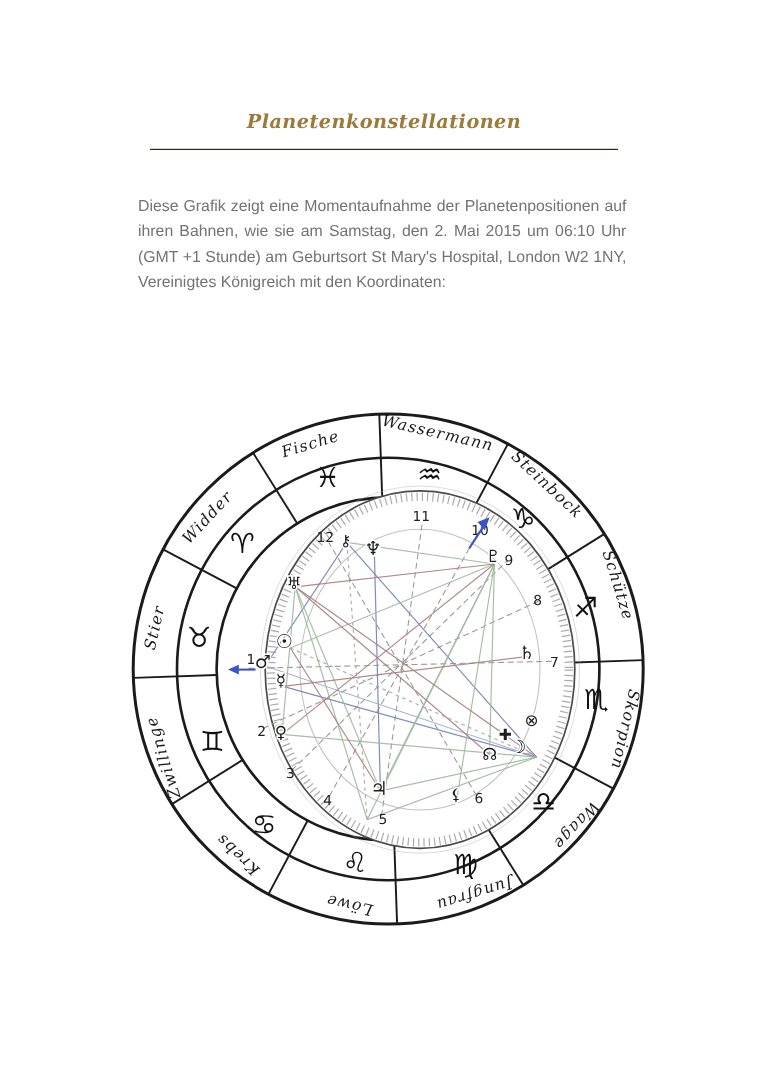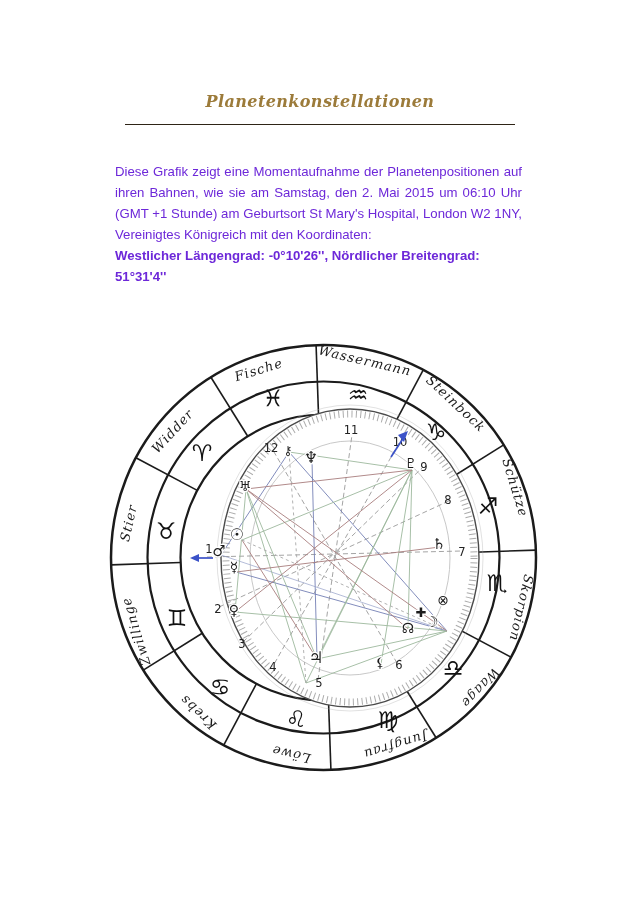--- a/index.html
+++ b/index.html
@@ -4,34 +4,33 @@
 <style>
   html,body{margin:0;padding:0;background:#ffffff;}
   .page{position:relative;width:640px;height:906px;background:#fff;overflow:hidden;
         font-family:"Liberation Sans",sans-serif;}
   .title{position:absolute;top:92px;left:0;width:640px;text-align:center;
          font-family:"DejaVu Serif","Liberation Serif",serif;font-style:italic;font-weight:bold;
          font-size:16px;letter-spacing:.4px;}
   .rule{position:absolute;top:124px;left:125px;width:390px;height:0;
         border-top:1.6px solid #2e2416;}
   .intro{position:absolute;top:161px;left:115px;width:407px;
-         font-size:13.2px;line-height:21.1px;color:#6d28d9;text-align:justify;}
+         font-size:13.2px;line-height:21.1px;color:#737373;text-align:justify;}
   .intro .coords{font-weight:bold;text-align:left;}
   svg text{user-select:none;}
 </style>
 </head>
 <body>
 
 <div class="page">
   <div class="title" style="color: rgb(156, 123, 58);">Planetenkonstellationen</div>
   <div class="rule"></div>
 
   <div class="intro">
     <div>Diese Grafik zeigt eine Momentaufnahme der Planetenpositionen auf ihren Bahnen, wie sie am Samstag, den 2. Mai 2015 um 06:10 Uhr (GMT +1 Stunde) am Geburtsort St Mary's Hospital, London W2 1NY, Verei­nigtes Königreich mit den Koordinaten:</div>
-    <div class="coords">Westlicher Längengrad: -0°10'26'', Nördlicher Breitengrad: 51°31'4''</div>
   </div>
 
   <svg id="wheel" width="640" height="906" viewBox="0 0 640 906" style="position:absolute;left:0;top:0;">
       <circle cx="323.5" cy="557.5" r="212.5" fill="none" stroke="#1b1b1b" stroke-width="2.5"></circle>
       <circle cx="323.5" cy="557.5" r="176" fill="none" stroke="#1b1b1b" stroke-width="2.2"></circle>
       <circle cx="323.5" cy="557.5" r="143" fill="none" stroke="#1b1b1b" stroke-width="2.2"></circle>
       <line x1="247.7215452146517" y1="436.2291222496311" x2="210.89215635044394" y2="377.2897795667595" stroke="#1b1b1b" stroke-width="1.6"></line>
       <line x1="197.23849422117345" y1="490.3655665216176" x2="135.87363651747805" y2="457.7372929079982" stroke="#1b1b1b" stroke-width="1.6"></line>
       <line x1="180.5871117362693" y1="562.4906280284576" x2="111.12944925844215" y2="564.9161430492815" stroke="#1b1b1b" stroke-width="1.6"></line>
       <line x1="202.22912224963108" y1="633.2784547853482" x2="143.28977956675945" y2="670.107843649556" stroke="#1b1b1b" stroke-width="1.6"></line>

